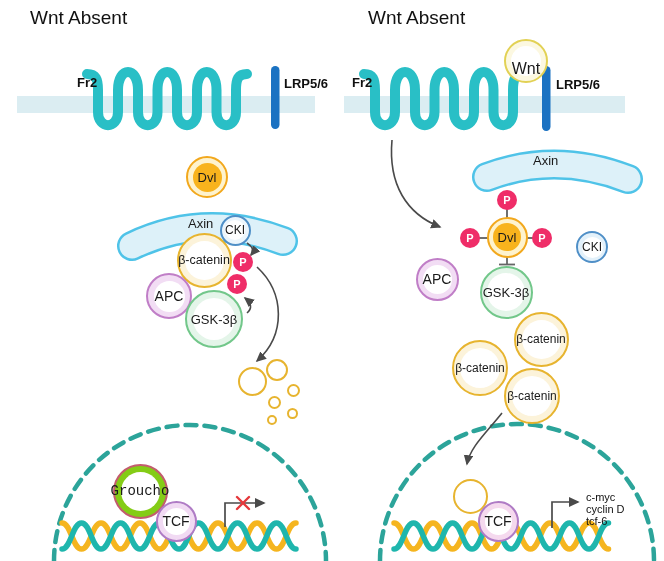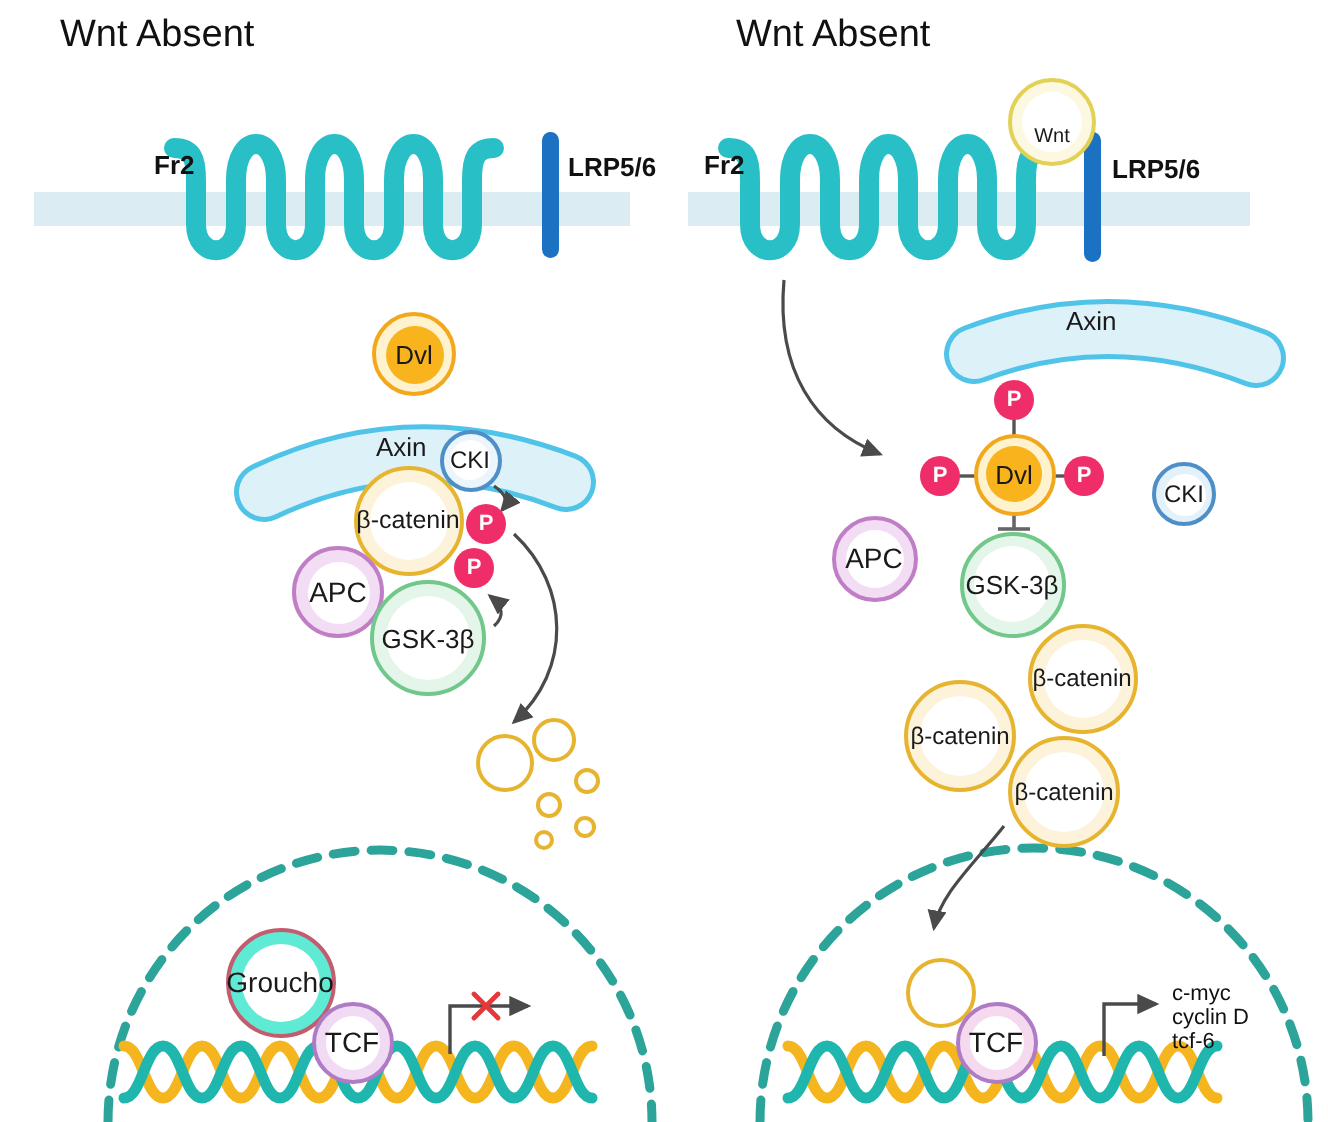--- a/index.html
+++ b/index.html
@@ -136,32 +136,32 @@
     <span>P</span>
   </div>
 
   <div class="plain-circle" style="left:237.5px;top:366.5px;width:29px;height:29px;border:2.5px solid #E7B42F;"></div>
   <div class="plain-circle" style="left:266px;top:359px;width:22px;height:22px;border:2.5px solid #E7B42F;"></div>
   <div class="plain-circle" style="left:286.5px;top:383.5px;width:13px;height:13px;border:2.2px solid #E7B42F;"></div>
   <div class="plain-circle" style="left:267.5px;top:395.5px;width:13px;height:13px;border:2.2px solid #E7B42F;"></div>
   <div class="plain-circle" style="left:286.5px;top:407.5px;width:11px;height:11px;border:2.2px solid #E7B42F;"></div>
   <div class="plain-circle" style="left:267px;top:415px;width:10px;height:10px;border:2.2px solid #E7B42F;"></div>
 
-  <div class="node" style="left:112.5px;top:463.5px;width:55px;height:55px;border-color:#C35C6E;background:#5eead4;">
+  <div class="node" style="left:112.5px;top:463.5px;width:55px;height:55px;border-color:#C35C6E;background:#84cc16;font-family:Liberation Mono, monospace;">
     <div class="node-core" style="inset:6px;"></div>
     <span class="node-label" style="font-size:14px;">Groucho</span>
   </div>
   <div class="node" style="left:155.5px;top:500.5px;width:41px;height:41px;border-color:#AF7BC5;background:#F1DAF3;">
     <div class="node-core" style="inset:5px;"></div>
     <span class="node-label" style="font-size:14px;">TCF</span>
   </div>
 
   <div class="node" style="left:504px;top:39px;width:44px;height:44px;border-color:#E2D154;background:#FCF8E1;">
     <div class="node-core" style="inset:5px;"></div>
-    <span class="node-label" style="font-size:10px;margin-top:16px;">Wnt</span>
+    <span class="node-label" style="font-size:16px;margin-top:16px;">Wnt</span>
   </div>
 
   <div class="node" style="left:486.5px;top:216.5px;width:41px;height:41px;border-color:#F2A81D;background:#FEF3CE;">
     <div class="node-core" style="inset:4.5px;background:#F8B31D;"></div>
     <span class="node-label" style="font-size:13px;">Dvl</span>
   </div>
 
   <div class="p-node" style="left:497px;top:190px;width:20px;height:20px;background:#EF2D68;">
     <span>P</span>
   </div>

